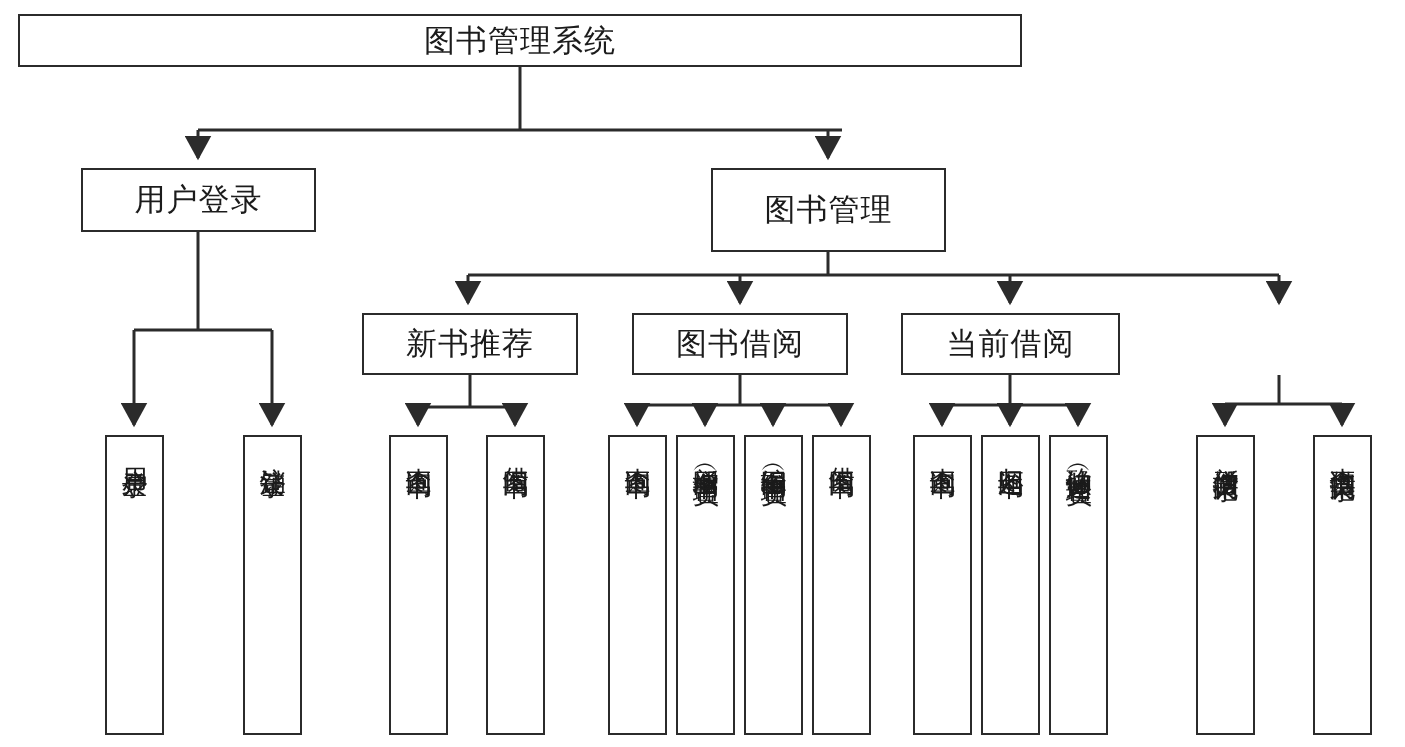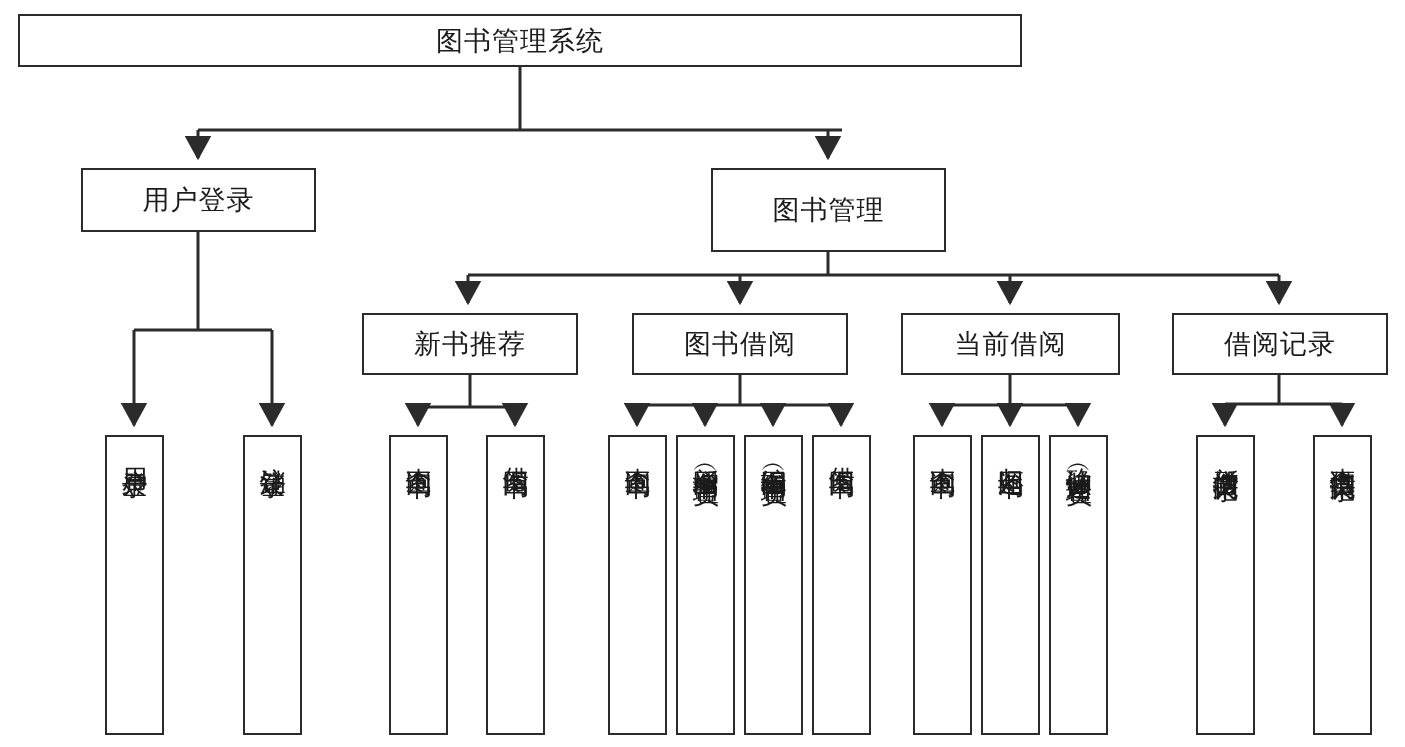--- a/index.html
+++ b/index.html
@@ -29,21 +29,21 @@
     position: absolute;
     box-sizing: border-box;
     border: 2.5px solid #2b2b2b;
     background: #ffffff;
     display: flex;
     align-items: center;
     justify-content: center;
     color: #1b1b1b;
   }
   .node.horiz {
-    font-size: 27px;
+    font-size: 31px;
     letter-spacing: 1px;
   }
   .node.vert {
     align-items: flex-start;
     justify-content: center;
     padding-top: 10px;
   }
   .node.vert .vtext {
     writing-mode: vertical-rl;
     text-orientation: upright;
@@ -130,23 +130,20 @@
 
   <div class="node horiz" style="left:362px; top:313px; width:216px; height:62px;">
     <span>新书推荐</span>
   </div>
   <div class="node horiz" style="left:901px; top:313px; width:219px; height:62px;">
     <span>当前借阅</span>
   </div>
   <div class="node horiz" style="left:632px; top:313px; width:216px; height:62px;">
     <span>图书借阅</span>
   </div>
-  <div class="node horiz" style="left:1172px; top:313px; width:216px; height:62px;">
-    <span>借阅记录</span>
-  </div>
 
   <div class="node vert" style="left:105px; top:435px; width:59px; height:300px;">
     <span class="vtext">用户登录</span>
   </div>
   <div class="node vert" style="left:243px; top:435px; width:59px; height:300px;">
     <span class="vtext">注销登录</span>
   </div>
 
   <div class="node vert" style="left:389px; top:435px; width:59px; height:300px;">
     <span class="vtext">查询图书</span>

